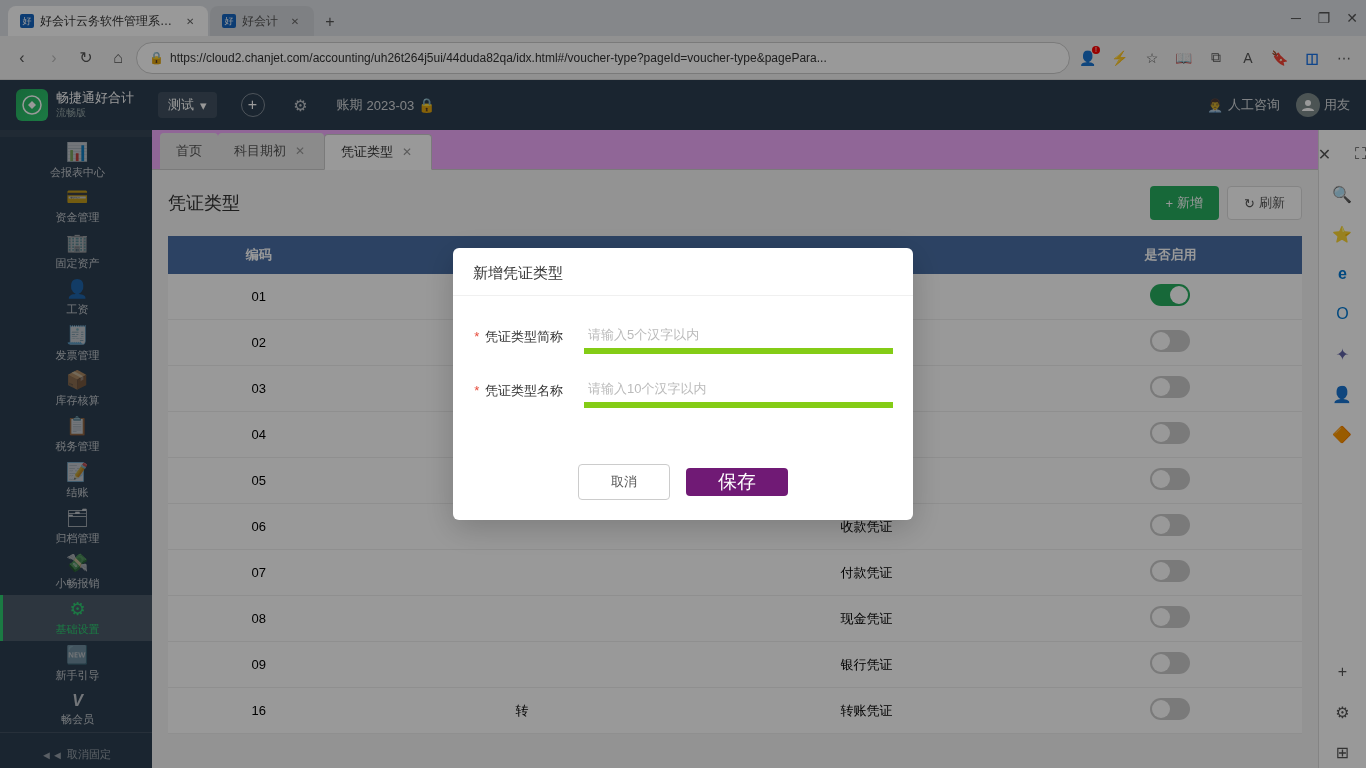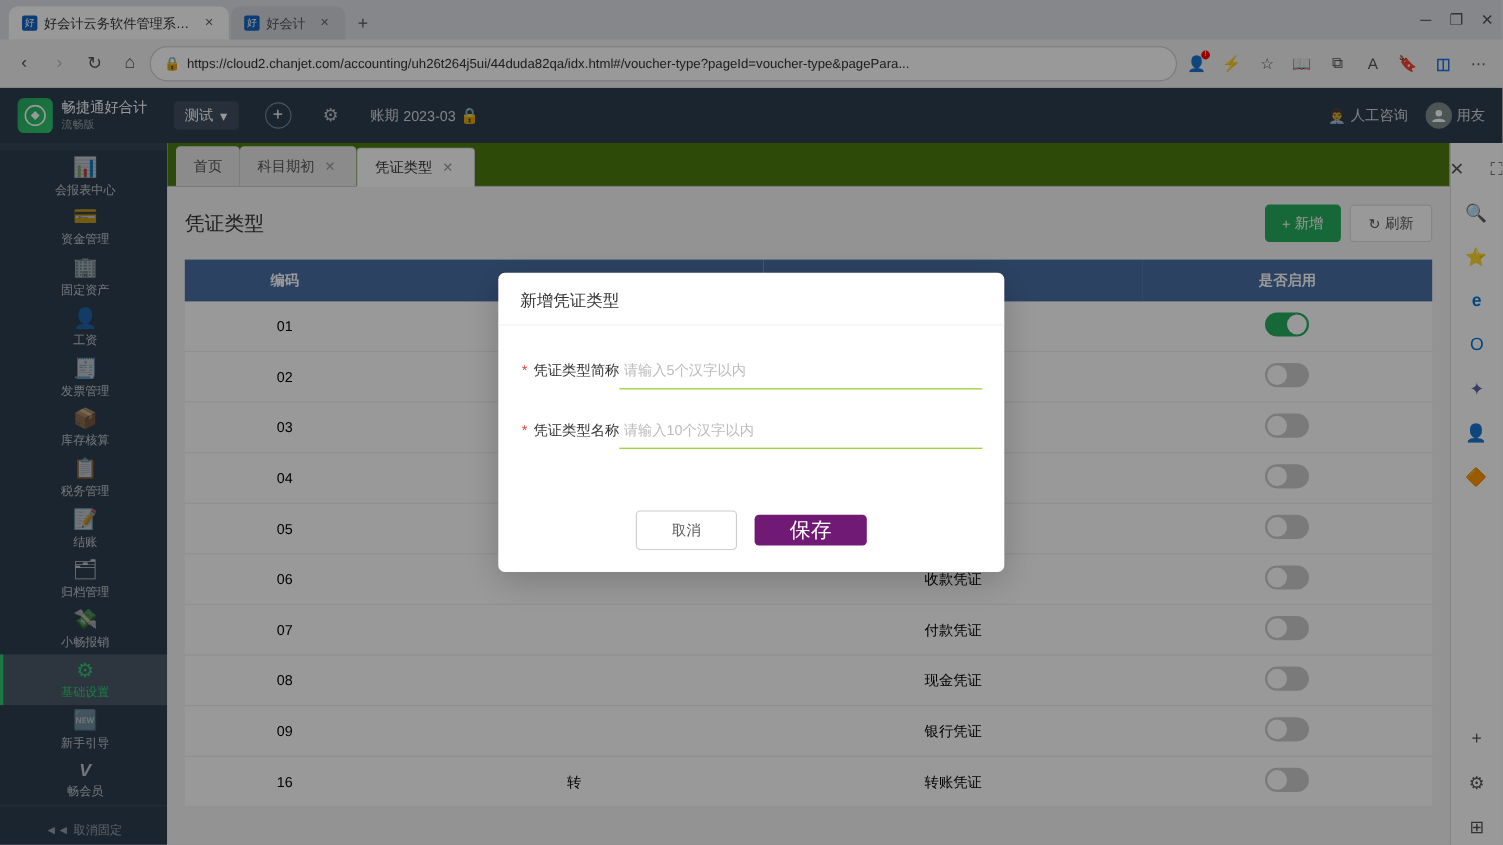--- a/index.html
+++ b/index.html
@@ -52,21 +52,21 @@
     .sidebar-item { height: 50px; display: flex; flex-direction: column; align-items: center; justify-content: center; gap: 2px; cursor: pointer; color: rgba(255,255,255,0.7); font-size: 11px; border-left: 3px solid transparent; }
     .sidebar-item.active { background: rgba(255,255,255,0.15); color: #2ecc71; border-left-color: #2ecc71; }
     .sidebar-item-icon { font-size: 18px; }
     .sidebar-footer { margin-top: auto; padding: 8px 0; border-top: 1px solid rgba(255,255,255,0.1); }
     .sidebar-collapse-btn { display: flex; align-items: center; justify-content: center; gap: 4px; color: rgba(255,255,255,0.5); font-size: 11px; cursor: pointer; padding: 6px; }
 
     
     .main-content { flex: 1; display: flex; flex-direction: column; background: #f5f5f5; overflow: hidden; }
 
     
-    .tab-bar { height: 40px; background: #4d7c0f; display: flex; align-items: flex-end; padding: 0 8px; border-bottom: 1px solid #ccc; flex-shrink: 0; }
+    .tab-bar { height: 40px; background: #f0abfc; display: flex; align-items: flex-end; padding: 0 8px; border-bottom: 1px solid #ccc; flex-shrink: 0; }
     .tab-item { height: 36px; padding: 0 16px; display: flex; align-items: center; gap: 6px; background: #e8e8e8; border-radius: 4px 4px 0 0; cursor: pointer; font-size: 13px; color: #555; }
     .tab-item.active { background: #ffffff; color: #333; font-weight: 500; border: 1px solid #ccc; border-bottom: 1px solid #fff; margin-bottom: -1px; }
     .tab-close-icon { font-size: 12px; color: #999; cursor: pointer; width: 16px; height: 16px; display: flex; align-items: center; justify-content: center; border-radius: 50%; }
 
     
     .page-content { flex: 1; overflow: auto; padding: 16px; position: relative; }
     .page-header { display: flex; align-items: center; justify-content: space-between; margin-bottom: 16px; }
     .page-title { font-size: 18px; color: #333; font-weight: 500; }
     .page-actions { display: flex; gap: 8px; }
     .btn-primary { height: 34px; padding: 0 16px; background: #27ae60; border: none; border-radius: 4px; color: white; font-size: 13px; cursor: pointer; display: flex; align-items: center; gap: 4px; }
@@ -88,24 +88,24 @@
     .right-panel { width: 48px; background: white; border-left: 1px solid #ddd; display: flex; flex-direction: column; align-items: center; padding: 8px 0; gap: 8px; flex-shrink: 0; }
     .right-panel-icon { width: 32px; height: 32px; display: flex; align-items: center; justify-content: center; border-radius: 4px; color: #555; font-size: 16px; cursor: pointer; }
     .right-panel-icon.blue { color: #1a73e8; }
     .panel-close-row { display: flex; gap: 4px; }
 
     
     .dialog-overlay { position: fixed; top: 0; left: 0; width: 100%; height: 100%; background: rgba(0,0,0,0.4); z-index: 1000; display: flex; align-items: center; justify-content: center; }
     .dialog { background: white; border-radius: 6px; width: 460px; padding: 0; box-shadow: 0 8px 32px rgba(0,0,0,0.2); }
     .dialog-header { padding: 16px 20px 12px; font-size: 15px; color: #333; font-weight: 500; border-bottom: 1px solid #f0f0f0; }
     .dialog-body { padding: 24px 20px; }
-    .form-row { display: flex; align-items: center; margin-bottom: 20px; gap: 0; }
+    .form-row { display: flex; align-items: center; margin-bottom: 20px; gap: 21px; }
     .form-label { width: 90px; text-align: right; font-size: 13px; color: #333; flex-shrink: 0; }
     .form-required { color: #e74c3c; margin-right: 2px; }
-    .form-input { flex: 1; height: 34px; border: none; border-bottom: 1px solid #84cc16; outline: none; font-size: 13px; color: #333; padding: 0 4px; }
+    .form-input { flex: 1; height: 34px; border: none; border-bottom: 6px solid #84cc16; outline: none; font-size: 13px; color: #333; padding: 0 4px; }
     .form-input::placeholder { color: #bbb; }
     .dialog-footer { padding: 12px 20px 20px; display: flex; align-items: center; justify-content: center; gap: 16px; }
     .btn-cancel { height: 36px; padding: 0 32px; background: white; border: 1px solid #ccc; border-radius: 4px; color: #555; font-size: 13px; cursor: pointer; }
     .btn-save { height: 28px; padding: 0 32px; background: #701a75; border: none; border-radius: 4px; color: white; font-size: 19px; cursor: pointer; font-weight: 500; }
   </style>
 </head>
 <body>
 
 <div class="browser-chrome">
   <div class="browser-titlebar">

